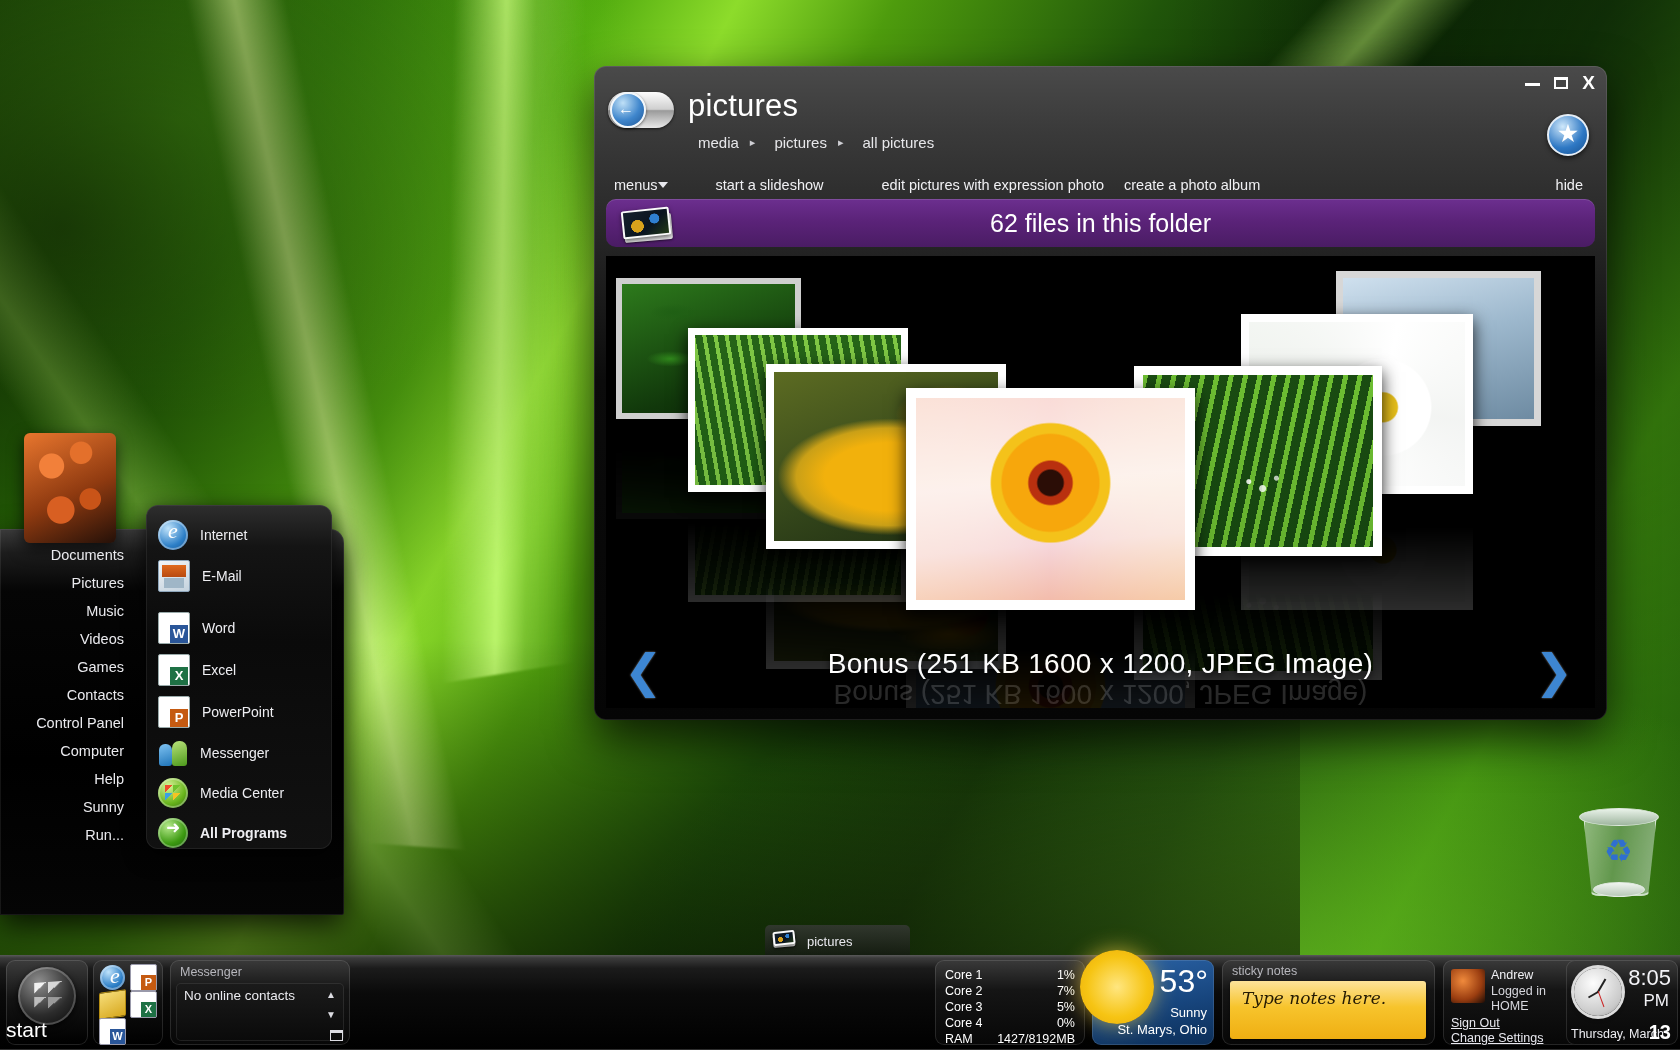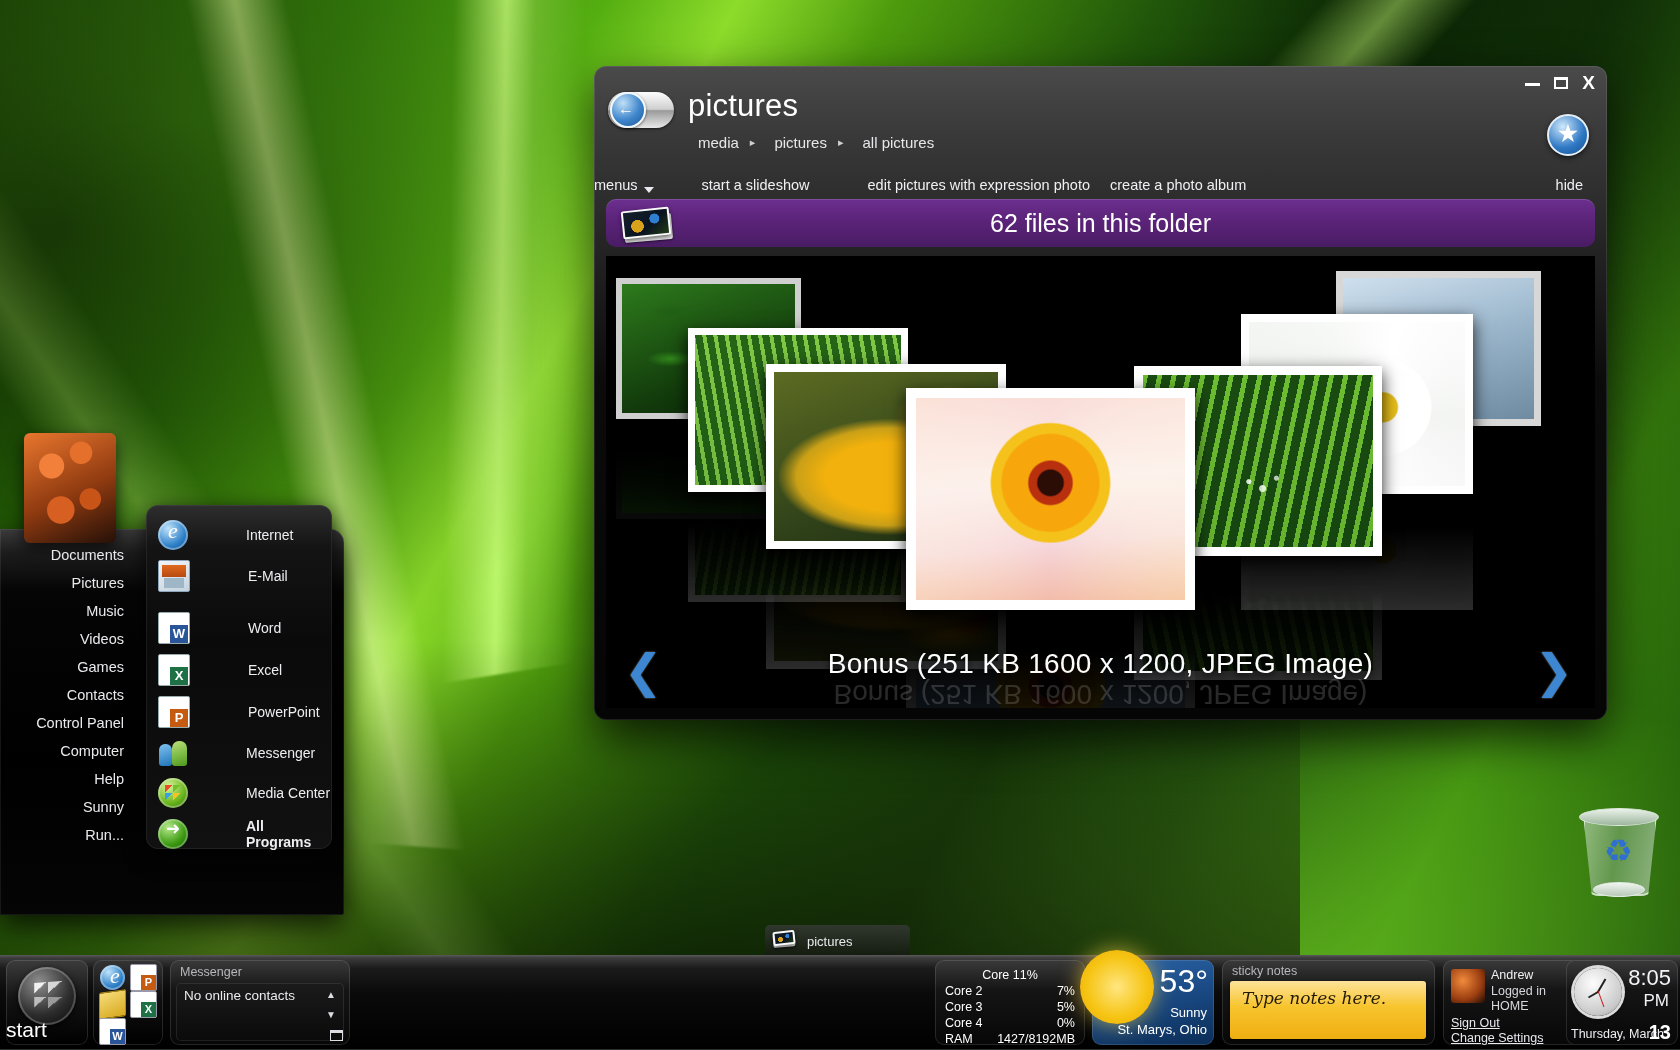--- a/index.html
+++ b/index.html
@@ -74,21 +74,21 @@
   #crumbs .sep{color:#cfcfd4;font-size:11px;}
   #crumbs .crumb{cursor:pointer;margin-left:8px;}
 
   #star{position:absolute;right:18px;top:48px;width:42px;height:42px;border-radius:50%;
     background:radial-gradient(circle at 36% 28%,#cfe8fb,#2e78c4 58%,#17508f 100%);
     border:2px solid #e6eef6;box-sizing:border-box;box-shadow:0 2px 5px rgba(0,0,0,.6);}
   #star .g{position:absolute;left:6px;top:4px;width:26px;height:26px;color:#fff;font-size:25px;line-height:26px;text-align:center;}
 
   #toolbar{position:absolute;left:0;top:101px;width:100%;height:36px;display:flex;align-items:center;color:#f0f0f3;font-size:14.5px;}
   #toolbar .ti{cursor:pointer;}
-  #tb-menus{display:flex;align-items:flex-end;gap:6px;}
+  #tb-menus{margin-left:20px;display:flex;align-items:center;gap:0;}
   .caret{width:0;height:0;border-left:5px solid transparent;border-right:5px solid transparent;border-top:6px solid #e8e8ee;}
   #tb-slideshow{margin-left:48px;}
   #tb-edit{margin-left:58px;}
   #tb-album{margin-left:20px;}
   #tb-hide{position:absolute;right:24px;}
 
   #banner{position:absolute;left:12px;top:133px;width:989px;height:48px;border-radius:10px;
     background:linear-gradient(180deg,#6c2f8f 0%,#5b2379 45%,#4a1c64 100%);
     box-shadow:0 1px 0 rgba(255,255,255,.14) inset;}
   #banner .bico{position:absolute;left:14px;top:2px;width:60px;height:44px;}
@@ -166,21 +166,21 @@
       radial-gradient(circle at 40% 70%,#d85f22 0 14%,transparent 15%),
       radial-gradient(circle at 72% 60%,#c95418 0 11%,transparent 12%),
       linear-gradient(155deg,#e8762e,#8f3a10 55%,#241008);
     box-shadow:0 6px 16px rgba(0,0,0,.7);}
   #leftcol{position:absolute;left:0;top:12px;width:140px;text-align:right;}
   .lm{display:block;color:#eaeaee;font-size:14.5px;padding:6px 16px 6px 0;cursor:pointer;}
   #rightpanel{position:absolute;left:146px;top:-24px;width:186px;height:344px;border-radius:12px;
     background:linear-gradient(180deg,#2e2e2e 0%,#141414 12%,#0a0a0a 40%,#111 100%);
     box-shadow:0 6px 22px rgba(0,0,0,.8), 0 0 0 1px rgba(255,255,255,.07) inset;}
   .pi{display:flex;align-items:center;gap:12px;padding:5px 0 5px 12px;cursor:pointer;}
-  .pi .lbl{color:#eeeef2;font-size:14px;margin-left:46px;}
+  .pi .lbl{color:#eeeef2;font-size:14px;}
   .pi .lbl.bold{font-weight:bold;}
   .ic{width:30px;height:30px;position:relative;flex:0 0 30px;}
   .ic-ie{border-radius:50%;background:radial-gradient(circle at 34% 28%,#bfe3fb,#2d7fc7 60%,#10508f);
       box-shadow:inset 0 0 0 2px rgba(255,255,255,.35);}
   .ic-ie:after{content:"e";position:absolute;left:0;top:-2px;width:30px;text-align:center;
       color:#fff;font-size:22px;font-style:italic;font-family:"Liberation Serif",serif;}
   .ic-mail{background:linear-gradient(160deg,#f2f5f8,#c3d2de);border:1px solid #8ea6bb;border-radius:2px;}
   .ic-mail:after{content:"";position:absolute;left:3px;top:4px;width:24px;height:12px;
       background:linear-gradient(180deg,#e06a1e,#b84a10);}
   .ic-mail:before{content:"";position:absolute;left:5px;bottom:3px;width:20px;height:10px;background:#9fb6c7;}
@@ -519,21 +519,21 @@
     <div class="ttl">Messenger</div>
     <div class="box">
       <div class="val">No online contacts</div>
       <div class="up">▲</div>
       <div class="dn">▼</div>
     </div>
     <div class="rest"></div>
   </div>
 
   <div class="gadget" id="g-cpu">
-    <div class="row" style="top:8px;justify-content:center;">
+    <div class="row" style="top:8px;">
       <span class="k">Core 1</span>
       <span class="v">1%</span>
     </div>
     <div class="row" style="top:24px;">
       <span class="k">Core 2</span>
       <span class="v">7%</span>
     </div>
     <div class="row" style="top:40px;">
       <span class="k">Core 3</span>
       <span class="v">5%</span>

